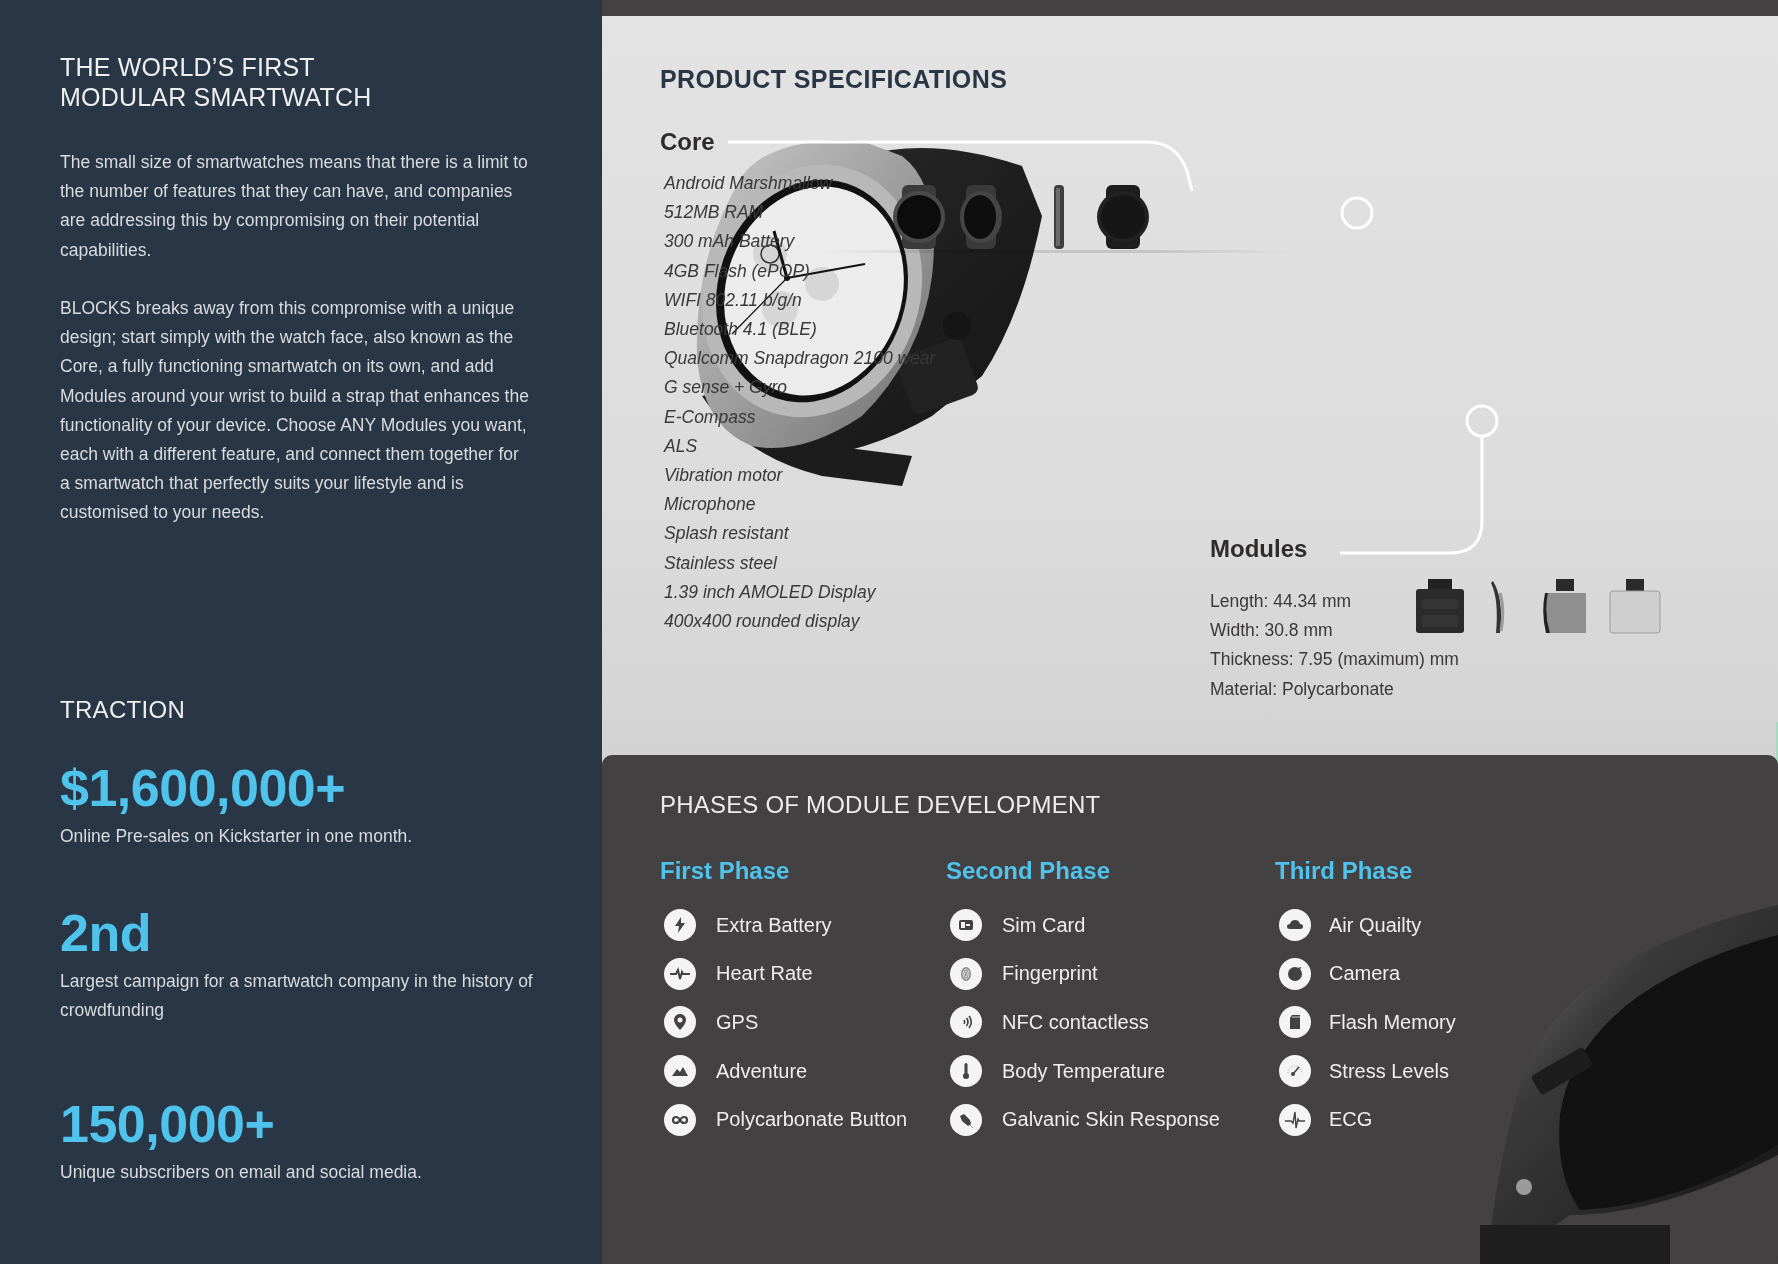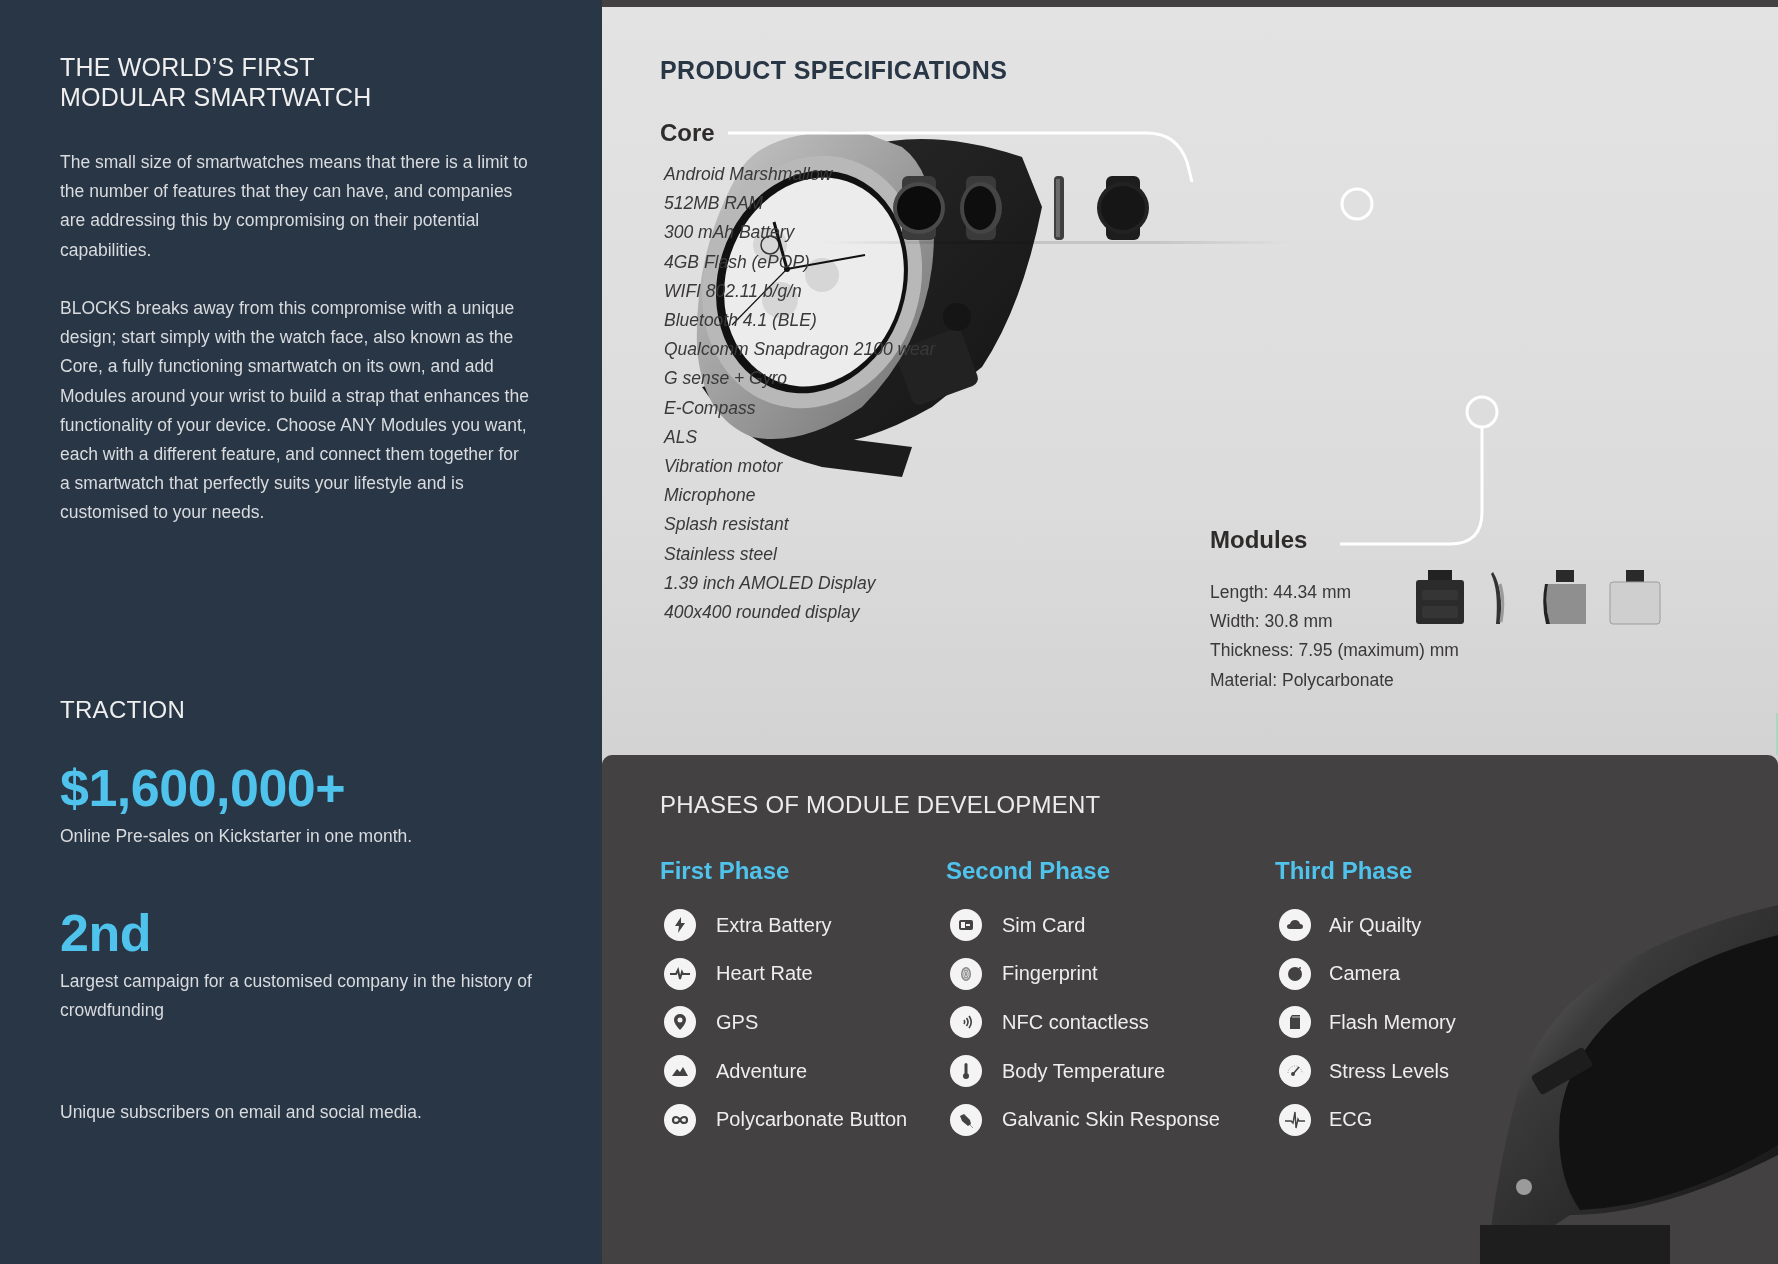--- a/index.html
+++ b/index.html
@@ -15,21 +15,21 @@
   .left .para2 { top: 294px; }
   .left .traction-title { position: absolute; left: 60px; top: 696px; font-size: 24px; font-weight: 500; color: #efefef; letter-spacing: 0.3px; }
   .stat { position: absolute; left: 60px; width: 480px; }
   .stat .num { font-size: 52px; font-weight: bold; color: #4fc3ec; line-height: 60px; letter-spacing: -0.5px; }
   .stat .desc { font-size: 17.5px; line-height: 29px; color: #d9dbde; margin-top: 4px; }
   .stat1 { top: 758px; }
   .stat2 { top: 903px; }
   .stat3 { top: 1094px; }
 
   
-  .spec { position: absolute; left: 602px; top: 7px; width: 1176px; height: 971px; background: linear-gradient(180deg, #e3e3e3 0%, #dcdcdc 50%, #cbcbcb 100%); }
+  .spec { position: absolute; left: 602px; top: 16px; width: 1176px; height: 971px; background: linear-gradient(180deg, #e3e3e3 0%, #dcdcdc 50%, #cbcbcb 100%); }
   .spec .heading { position: absolute; left: 58px; top: 49px; font-size: 25px; font-weight: bold; color: #283646; letter-spacing: 0.4px; }
   .spec .core-label { position: absolute; left: 58px; top: 112px; font-size: 24px; font-weight: bold; color: #2e2b2b; }
   .spec .core-list { position: absolute; left: 62px; top: 153px; list-style: none; font-style: italic; }
   .spec .core-list li { font-size: 17.5px; line-height: 29.2px; color: #3a3838; }
   .spec .modules-label { position: absolute; left: 608px; top: 519px; font-size: 24px; font-weight: bold; color: #2e2b2b; }
   .spec .modules-list { position: absolute; left: 608px; top: 571px; list-style: none; }
   .spec .modules-list li { font-size: 17.5px; line-height: 29.2px; color: #3a3838; }
   .spec .edge-accent { position: absolute; right: 0; top: 706px; width: 2px; height: 42px; background: #a7d9c2; }
 
   .thumbs { position: absolute; left: 290px; top: 168px; width: 320px; height: 70px; }
@@ -68,23 +68,24 @@
   <p class="para para2">BLOCKS breaks away from this compromise with a unique design; start simply with the watch face, also known as the Core, a fully functioning smartwatch on its own, and add Modules around your wrist to build a strap that enhances the functionality of your device. Choose ANY Modules you want, each with a different feature, and connect them together for a smartwatch that perfectly suits your lifestyle and is customised to your needs.</p>
 
   <h2 class="traction-title">TRACTION</h2>
 
   <div class="stat stat1">
     <div class="num">$1,600,000+</div>
     <div class="desc">Online Pre-sales on Kickstarter in one month.</div>
   </div>
   <div class="stat stat2">
     <div class="num">2nd</div>
-    <div class="desc">Largest campaign for a customised company in the history of crowdfunding</div>
+    <div class="desc">Largest campaign for a smartwatch company in the history of crowdfunding</div>
   </div>
   <div class="stat stat3">
+    <div class="num">150,000+</div>
     <div class="desc">Unique subscribers on email and social media.</div>
   </div>
 </section>
 
 <section class="spec">
   <h2 class="heading">PRODUCT SPECIFICATIONS</h2>
 
   <svg class="connector" width="1176" height="755">
     <defs>
       <linearGradient id="bezel" x1="0" y1="0" x2="1" y2="1">

